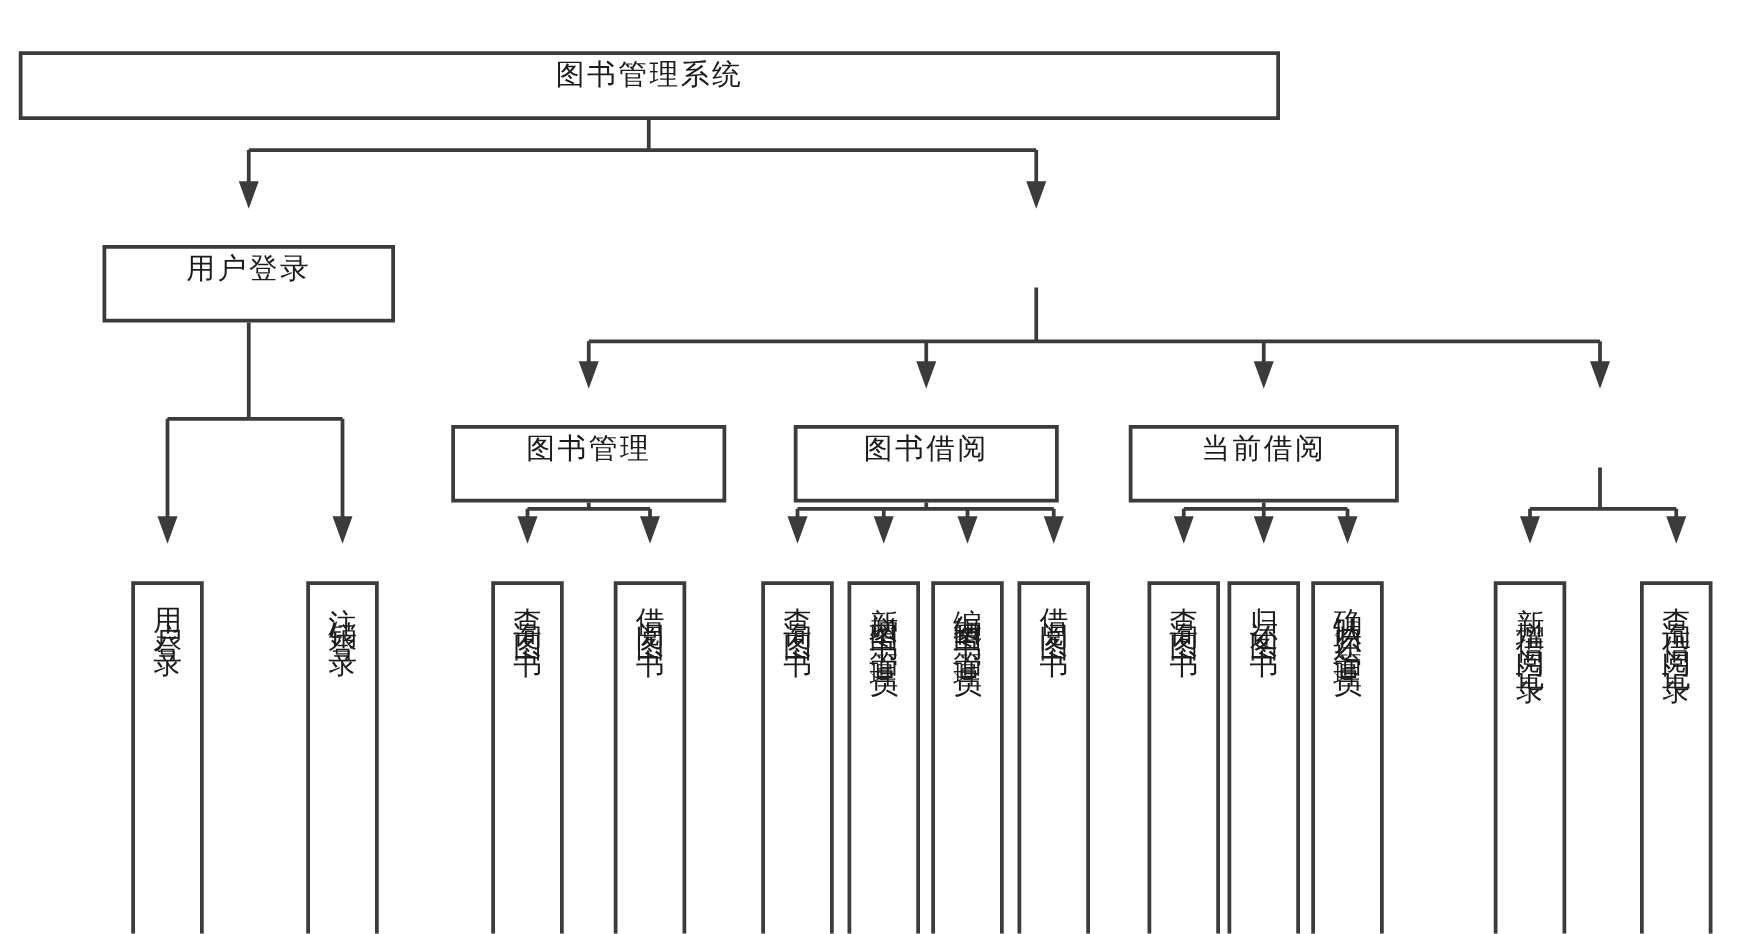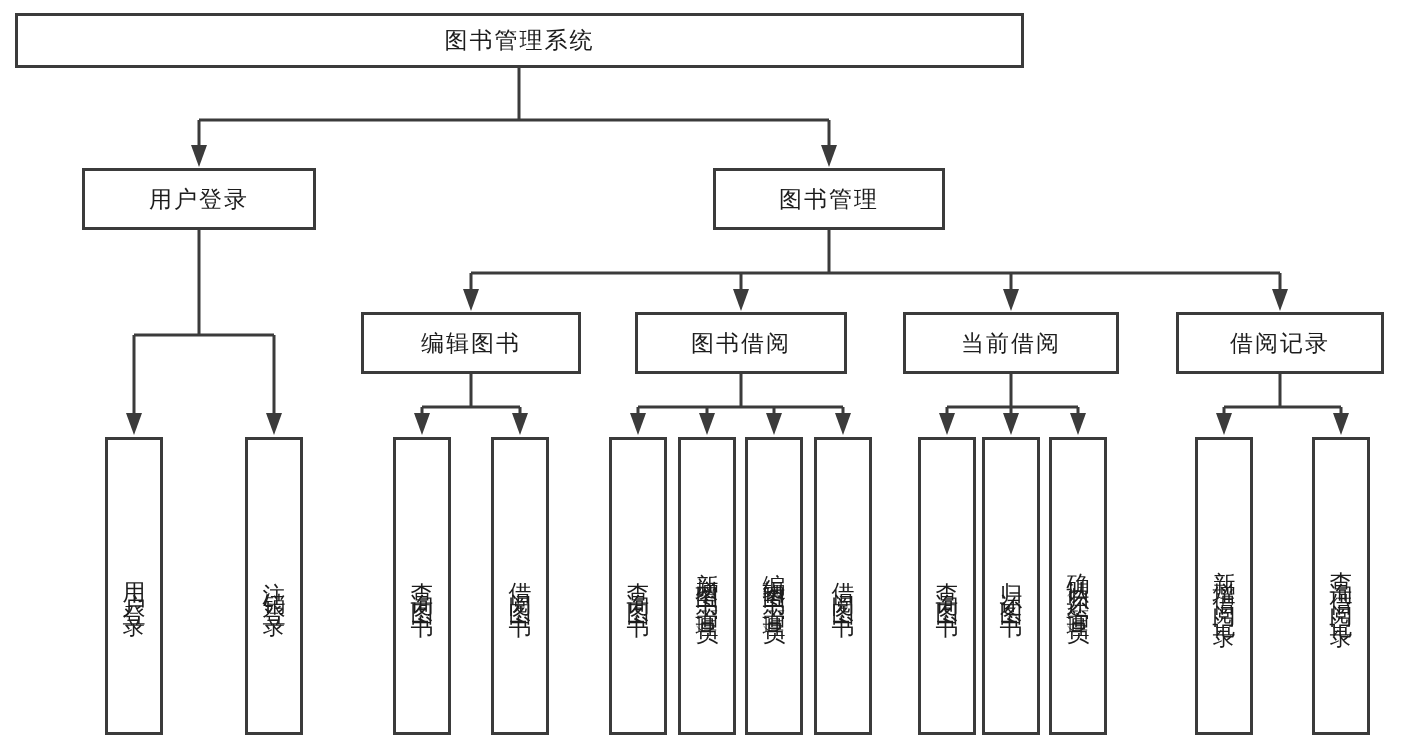--- a/index.html
+++ b/index.html
@@ -18,22 +18,23 @@
     font-family:"Liberation Sans","DejaVu Sans",sans-serif;
   }
   .wires{position:absolute;left:0;top:0;z-index:1;}
   .wires path{stroke:var(--line);stroke-width:3;fill:none;}
   .wires polygon{fill:var(--line);stroke:none;}
   .node{
     position:absolute;
     box-sizing:border-box;
     border:3px solid var(--box-border);
     background:#ffffff;
-    display:flex;align-items:center;justify-content:center;
+    display:flex;align-items:flex-start;justify-content:center;
     z-index:2;
+    margin-top:28px;
   }
   .node.h .lbl{
     color:var(--text);
     font-size:23px;
     letter-spacing:2px;
     white-space:nowrap;
   }
   .node.v{top:437px;width:58px;height:298px;}
   .vlbl{
     writing-mode:vertical-rl;
@@ -103,35 +104,29 @@
     </g>
   </svg>
 
   <div class="node h" style="left:15px;top:13px;width:1009px;height:55px">
     <span class="lbl">图书管理系统</span>
   </div>
 
   <div class="node h" style="left:82px;top:168px;width:234px;height:62px">
     <span class="lbl">用户登录</span>
   </div>
-  <div class="node h" style="left:713px;top:168px;width:232px;height:62px">
-    <span class="lbl">图书管理</span>
-  </div>
 
   <div class="node h" style="left:361px;top:312px;width:220px;height:62px">
-    <span class="lbl">编辑图书</span>
+    <span class="lbl">图书管理</span>
   </div>
   <div class="node h" style="left:903px;top:312px;width:216px;height:62px">
     <span class="lbl">当前借阅</span>
   </div>
   <div class="node h" style="left:635px;top:312px;width:212px;height:62px">
     <span class="lbl">图书借阅</span>
-  </div>
-  <div class="node h" style="left:1176px;top:312px;width:208px;height:62px">
-    <span class="lbl">借阅记录</span>
   </div>
 
   <div class="node v" style="left:105px">
     <span class="vlbl s">用户登录</span>
   </div>
   <div class="node v" style="left:245px">
     <span class="vlbl s">注销登录</span>
   </div>
 
   <div class="node v" style="left:393px">

